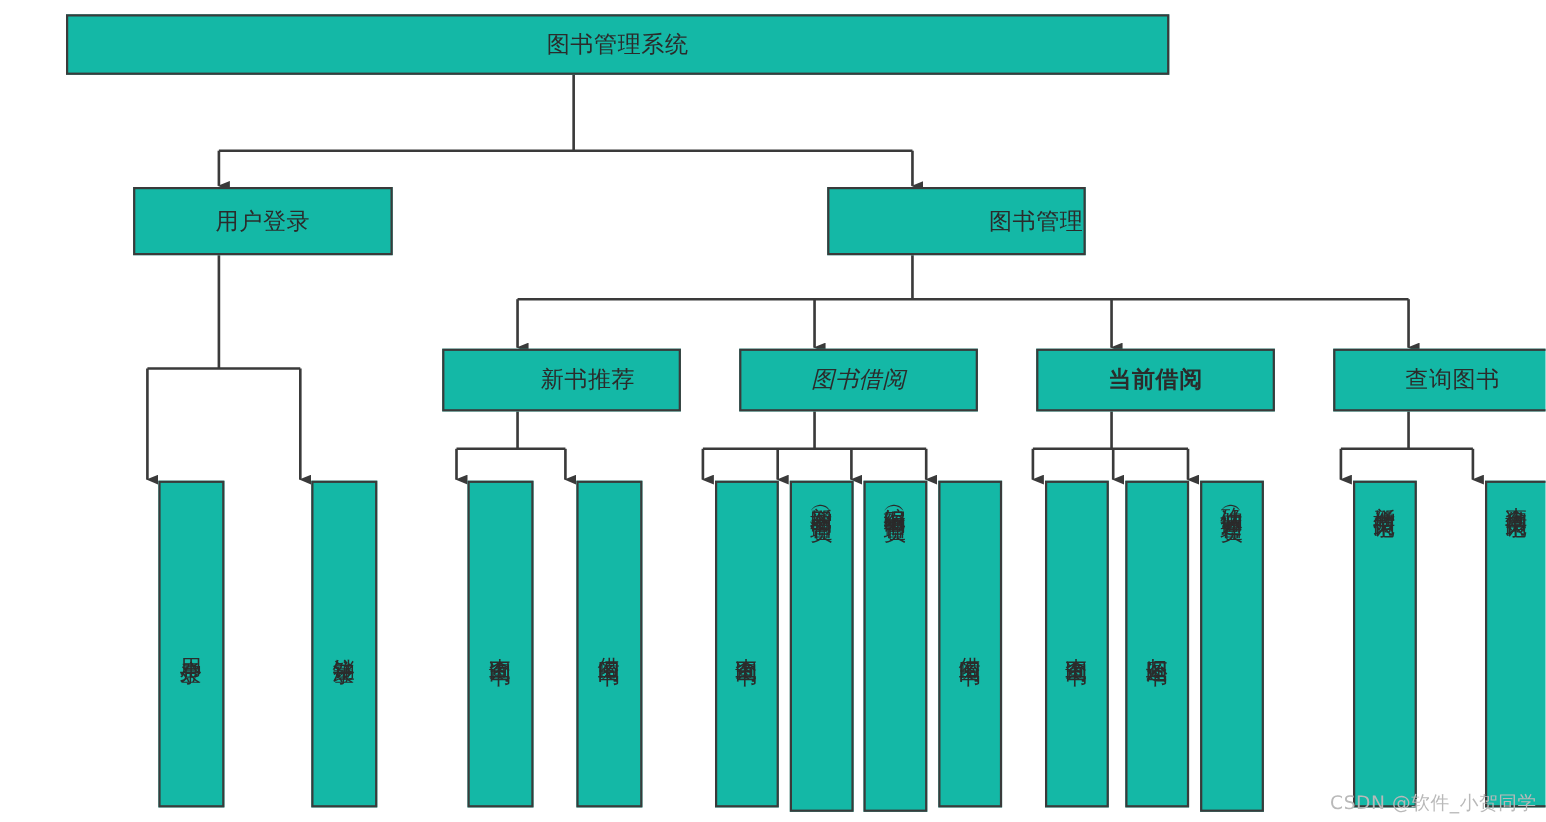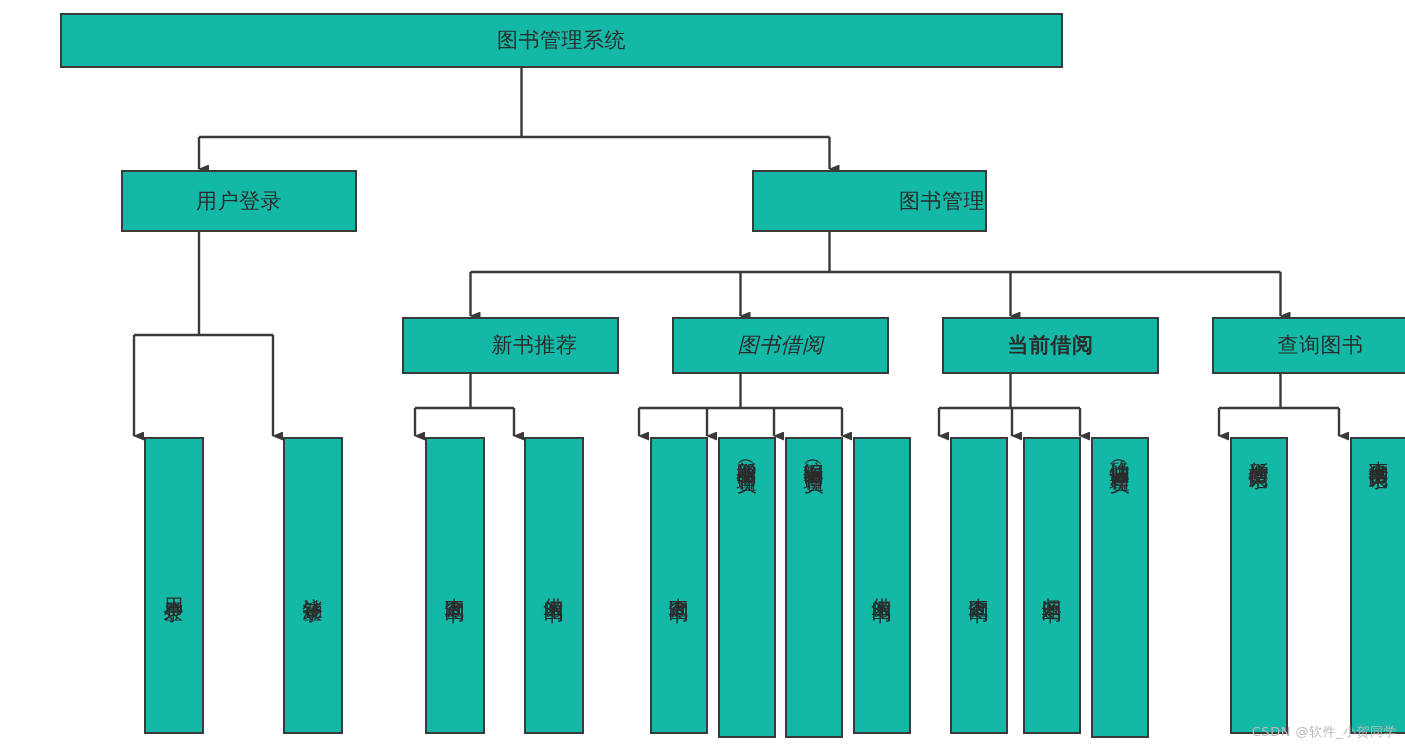--- a/index.html
+++ b/index.html
@@ -38,21 +38,21 @@
     align-items:flex-start;
     justify-content:center;
     padding-top:6px;
   }
   .leaf-box.centered{align-items:center;padding-top:0;}
   svg.connectors{position:absolute;left:0;top:0;width:1405px;height:747px;pointer-events:none;}
   .watermark{
     position:absolute;
     right:8px;bottom:6px;
     color:#b9b9b9;
-    font-size:13px;
+    font-size:17px;
     letter-spacing:0.5px;
     user-select:none;
     white-space:nowrap;
   }
 </style>
 </head>
 <body>
 
 <div id="diagram-root">
   <svg class="connectors" id="connector-layer" viewBox="0 0 1405 747" xmlns="http://www.w3.org/2000/svg">

